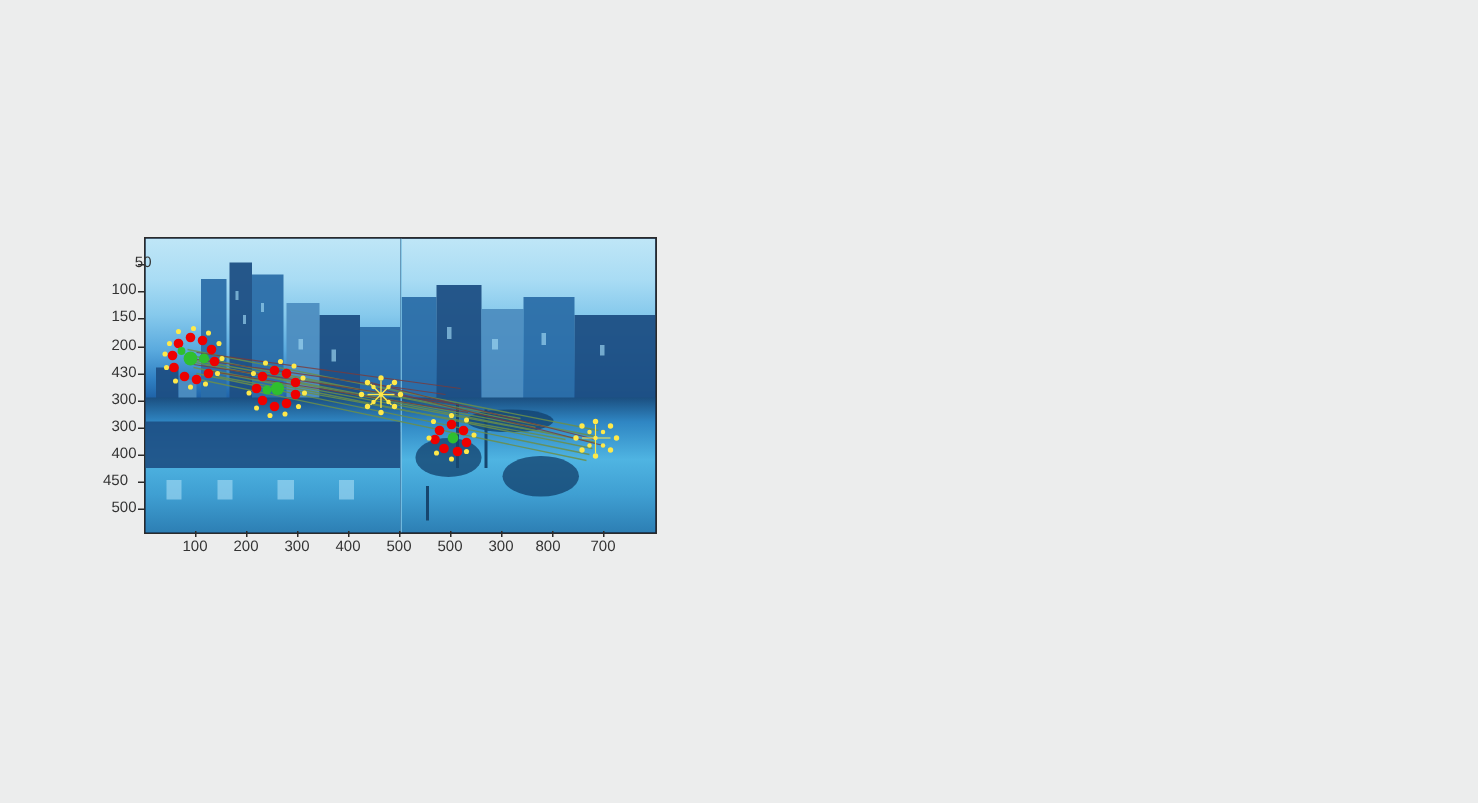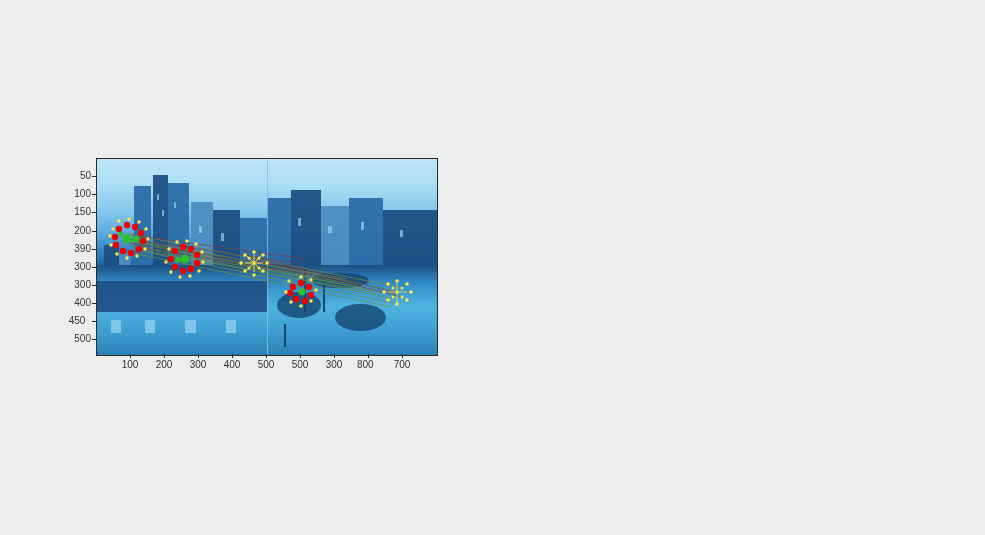--- a/index.html
+++ b/index.html
@@ -275,29 +275,29 @@
     <div class="tick-lbl" style="left: 255px; top: 359px; width: 22px; text-align: center;">500</div>
     <div class="tickmark" style="left: 300px; top: 354px; width: 1px; height: 4px;"></div>
     <div class="tick-lbl" style="left: 289px; top: 359px; width: 22px; text-align: center;">500</div>
     <div class="tickmark" style="left: 334px; top: 354px; width: 1px; height: 4px;"></div>
     <div class="tick-lbl" style="left: 323px; top: 359px; width: 22px; text-align: center;">300</div>
     <div class="tickmark" style="left: 368px; top: 354px; width: 1px; height: 4px;"></div>
     <div class="tick-lbl" style="left: 357px; top: 359px; width: 22px; text-align: left;">800</div>
     <div class="tickmark" style="left: 402px; top: 354px; width: 1px; height: 4px;"></div>
     <div class="tick-lbl" style="left: 391px; top: 359px; width: 22px; text-align: center;">700</div>
     <div class="tickmark" style="left: 92px; top: 176.148px; width: 4px; height: 1px;"></div>
-    <div class="tick-lbl" style="left: 63px; top: 170.148px; width: 28px; text-align: right;">50</div>
+    <div class="tick-lbl" style="left: 73px; top: 170.148px; width: 28px; text-align: right;">50</div>
     <div class="tickmark" style="left: 92px; top: 194.296px; width: 4px; height: 1px;"></div>
     <div class="tick-lbl" style="left: 63px; top: 188.296px; width: 28px; text-align: right;">100</div>
     <div class="tickmark" style="left: 92px; top: 212.444px; width: 4px; height: 1px;"></div>
     <div class="tick-lbl" style="left: 63px; top: 206.444px; width: 28px; text-align: right;">150</div>
     <div class="tickmark" style="left: 92px; top: 230.593px; width: 4px; height: 1px;"></div>
     <div class="tick-lbl" style="left: 63px; top: 224.593px; width: 28px; text-align: right;">200</div>
     <div class="tickmark" style="left: 92px; top: 248.741px; width: 4px; height: 1px;"></div>
-    <div class="tick-lbl" style="left: 63px; top: 242.741px; width: 28px; text-align: right;">390</div>
+    <div class="tick-lbl" style="left: 63px; top: 242.741px; width: 28px; text-align: right;">430</div>
     <div class="tickmark" style="left: 92px; top: 266.889px; width: 4px; height: 1px;"></div>
     <div class="tick-lbl" style="left: 63px; top: 260.889px; width: 28px; text-align: right;">300</div>
     <div class="tickmark" style="left: 92px; top: 285.037px; width: 4px; height: 1px;"></div>
     <div class="tick-lbl" style="left: 63px; top: 279.037px; width: 28px; text-align: right;">300</div>
     <div class="tickmark" style="left: 92px; top: 303.185px; width: 4px; height: 1px;"></div>
     <div class="tick-lbl" style="left: 63px; top: 297.185px; width: 28px; text-align: right;">400</div>
     <div class="tickmark" style="left: 92px; top: 321.333px; width: 4px; height: 1px;"></div>
     <div class="tick-lbl" style="left: 63px; top: 315.333px; width: 28px; text-align: center;">450</div>
     <div class="tickmark" style="left: 92px; top: 339.481px; width: 4px; height: 1px;"></div>
     <div class="tick-lbl" style="left: 63px; top: 333.481px; width: 28px; text-align: right;">500</div>

